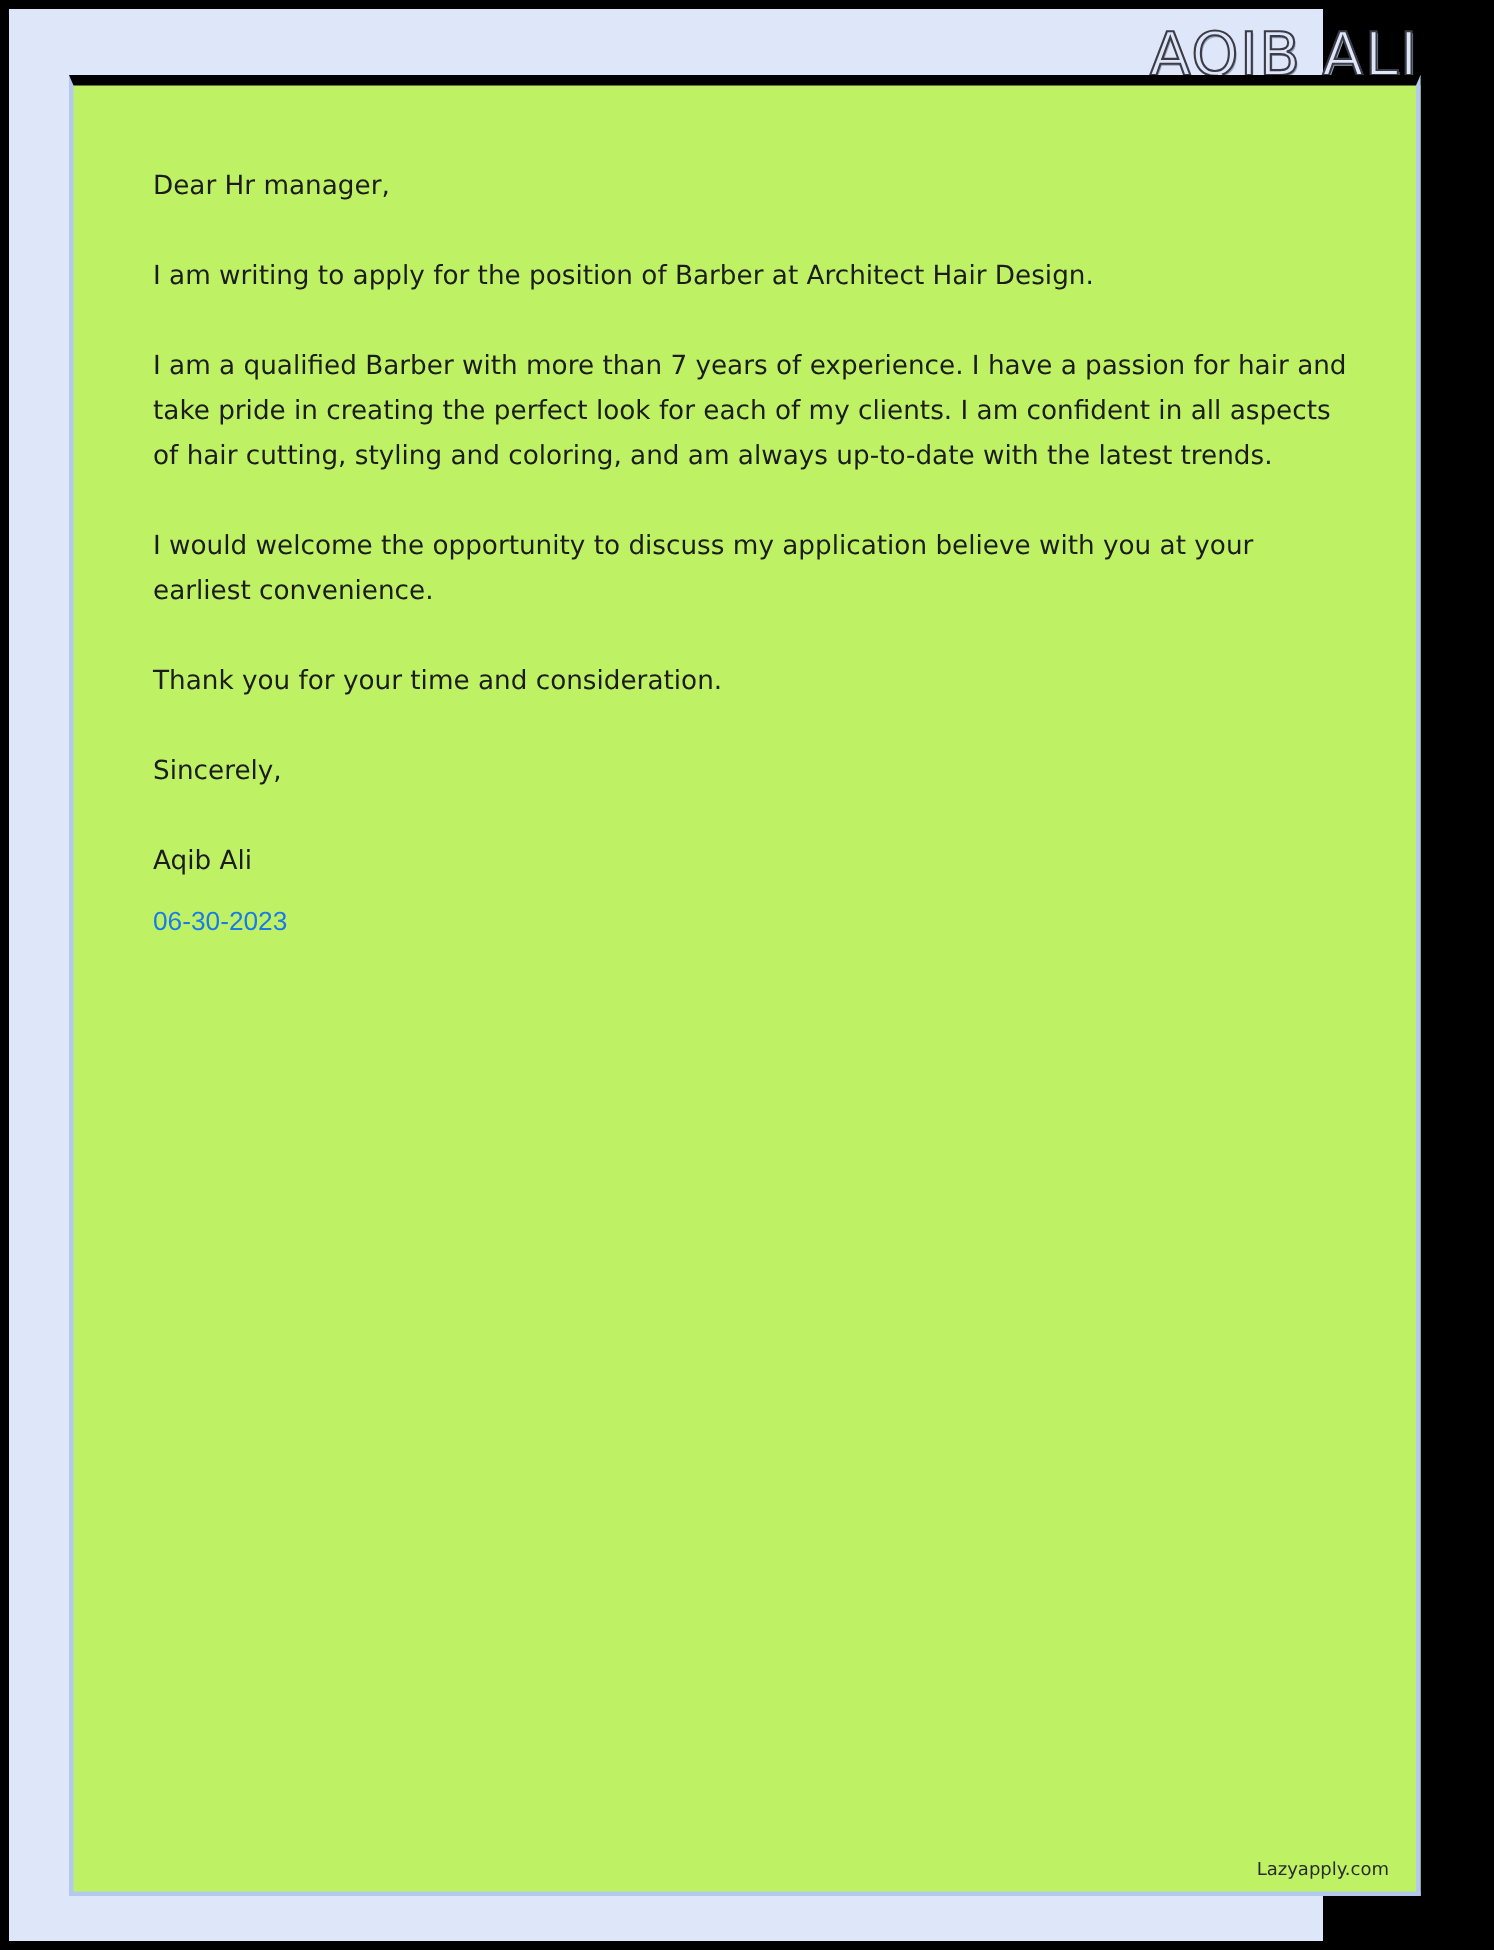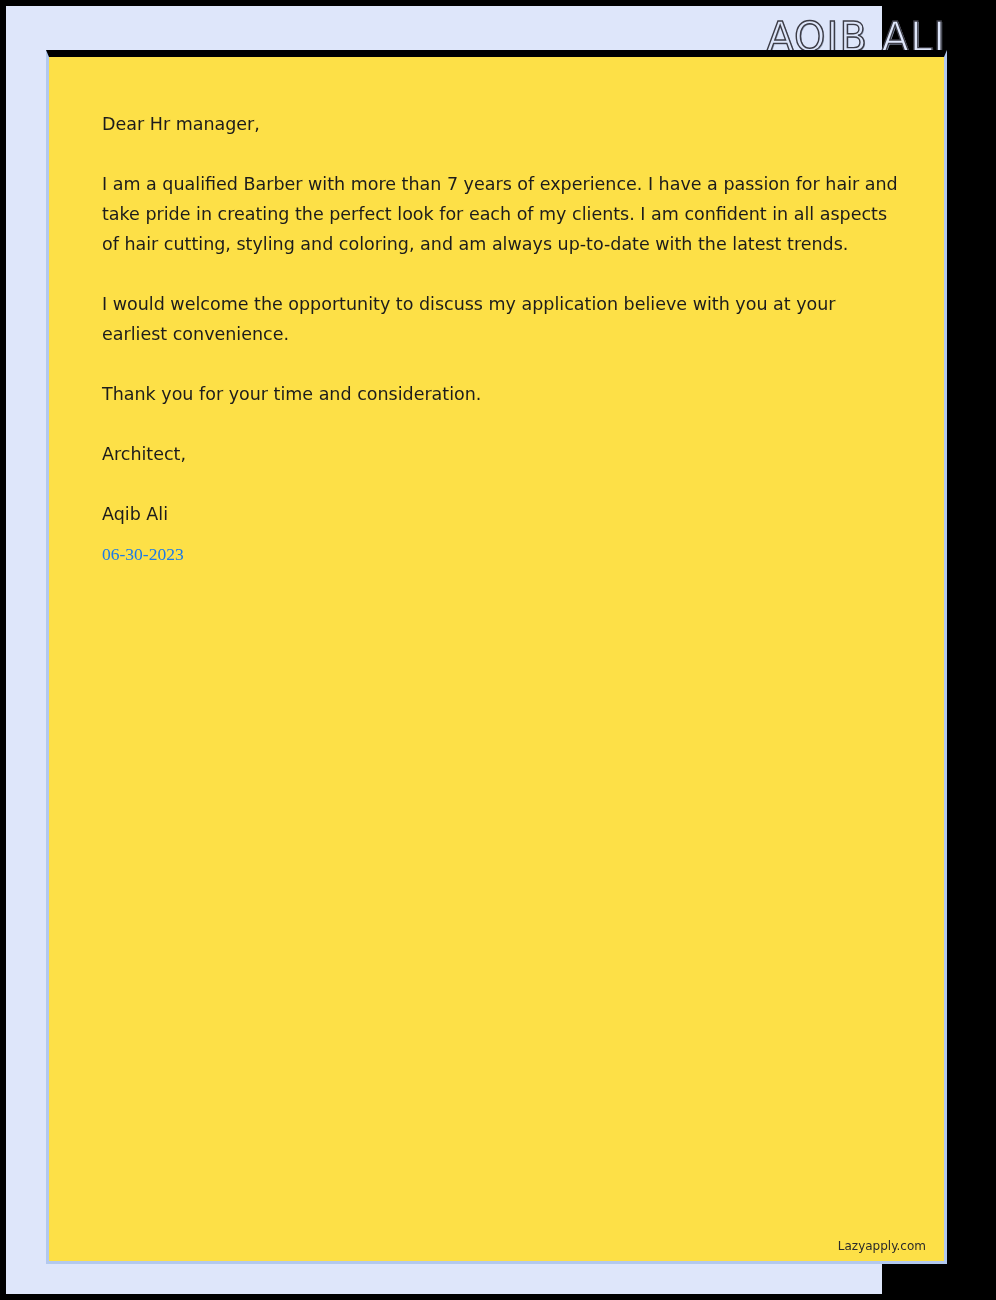--- a/index.html
+++ b/index.html
@@ -49,21 +49,21 @@
     white-space: nowrap;
   }
 
   
   .sheet {
     position: absolute;
     left: 40px;
     top: 44px;
     width: 901px;
     height: 1214px;
-    background: #fde047;
+    background: #bef264;
     border-left: 3px solid #b3c9ee;
     border-right: 3px solid #b3c9ee;
     border-bottom: 3px solid #b3c9ee;
     border-top: 7px solid #000000;
     box-sizing: border-box;
   }
 
   .letter-body {
     position: absolute;
     left: 53px;
@@ -82,21 +82,21 @@
 
   .signature-name {
     font-family: "DejaVu Sans", sans-serif;
     font-size: 17.5px;
     line-height: 30px;
     color: #1c1c1c;
     margin: 0 0 10px 0;
   }
 
   .letter-date {
-    font-family: Liberation Serif, serif;
+    font-family: Liberation Sans, sans-serif;
     font-size: 17.5px;
     line-height: 30px;
     color: #1a7aea;
     margin: 0;
   }
 
   .sheet-footer {
     position: absolute;
     right: 18px;
     bottom: 8px;
@@ -113,29 +113,30 @@
   <div class="header-band">
     <div class="applicant-name">AQIB ALI</div>
   </div>
 
   <div class="sheet">
 
     <div class="letter-body">
 
       <p class="letter-line">Dear Hr manager,</p>
 
+      <p class="letter-line">I am writing to apply for the position of Barber at Architect Hair Design.</p>
 
       <p class="letter-line">I am a qualified Barber with more than 7 years of experience. I have a passion for hair and take pride in creating the perfect look for each of my clients. I am confident in all aspects of hair cutting, styling and coloring, and am always up-to-date with the latest trends.</p>
 
 
       <p class="letter-line">I would welcome the opportunity to discuss my application believe with you at your earliest convenience.</p>
 
       <p class="letter-line">Thank you for your time and consideration.</p>
 
-      <p class="letter-line">Architect,</p>
+      <p class="letter-line">Sincerely,</p>
 
       <p class="signature-name">Aqib Ali</p>
 
       <p class="letter-date">06-30-2023</p>
 
     </div>
 
     <div class="sheet-footer">Lazyapply.com</div>
 
   </div>

